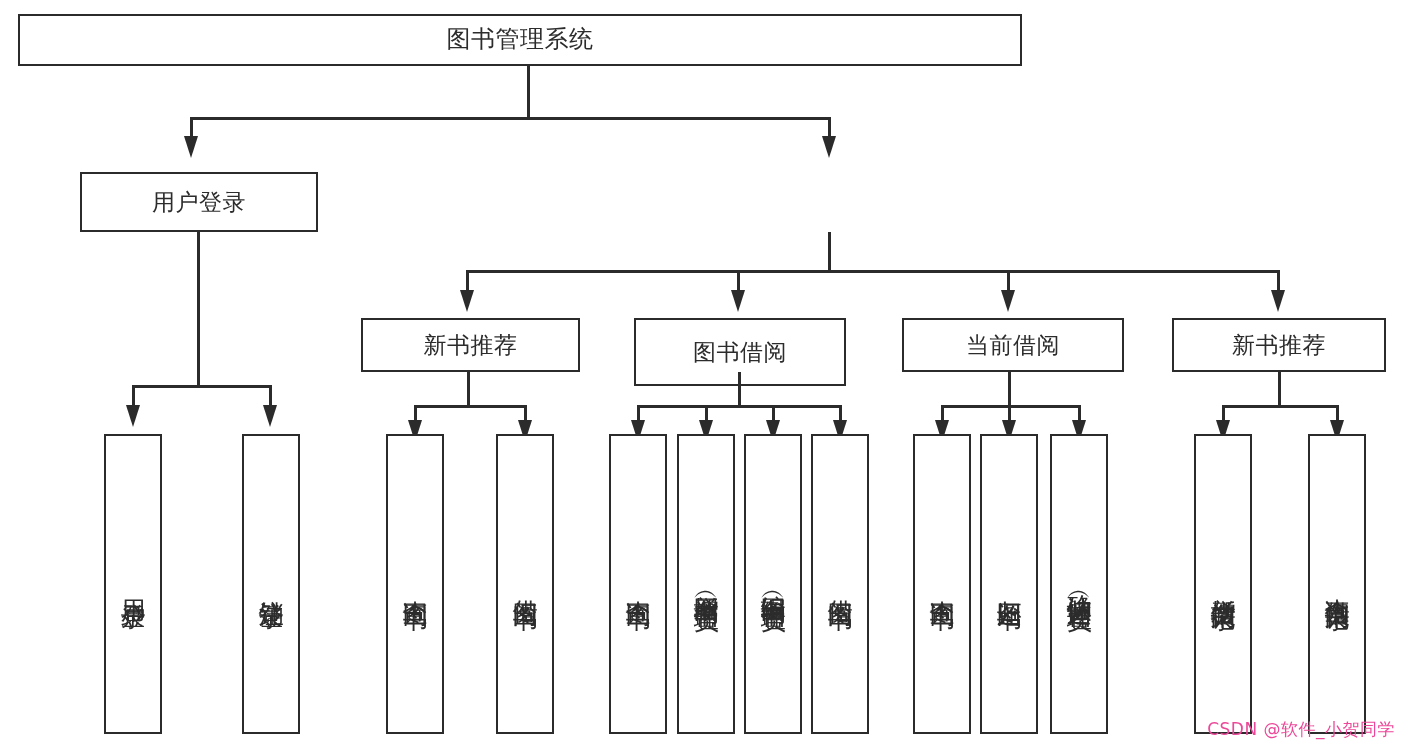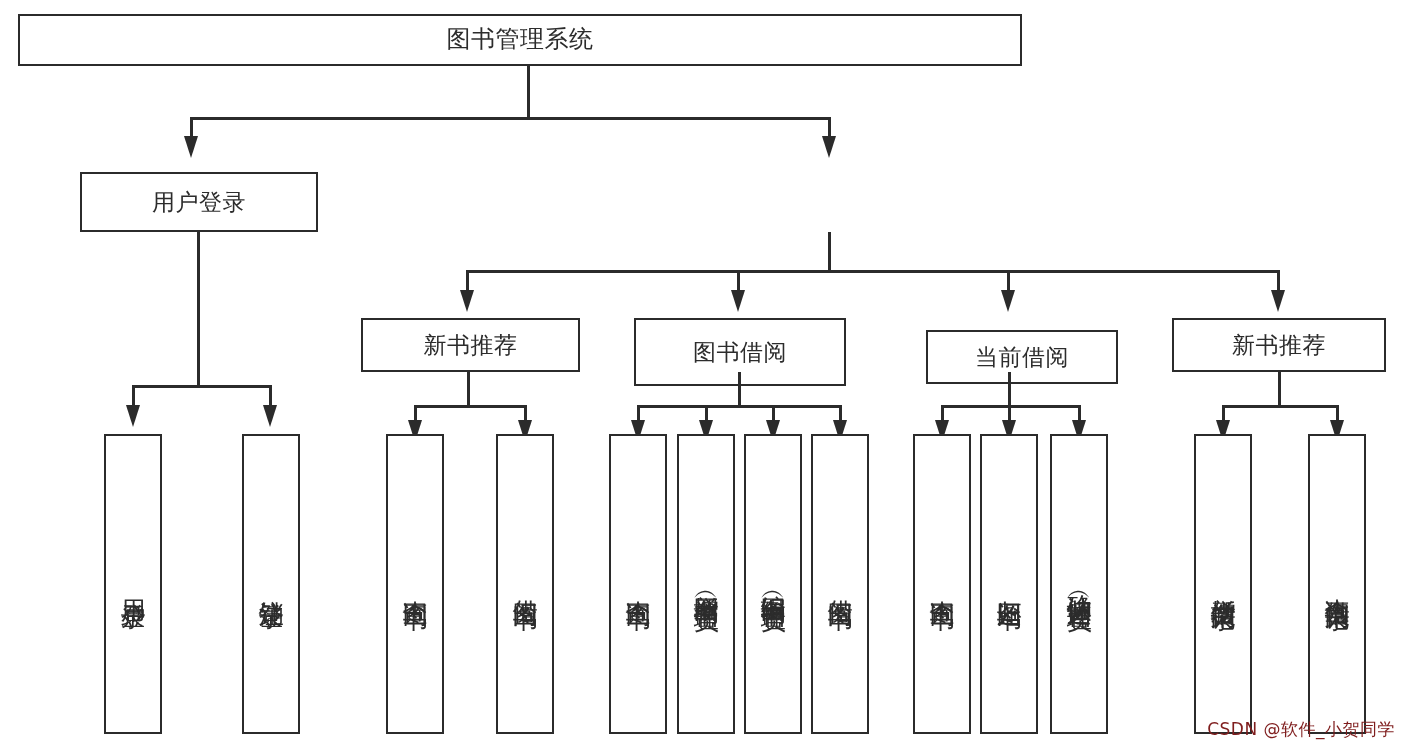--- a/index.html
+++ b/index.html
@@ -65,21 +65,21 @@
     height: 0;
     border-left: 7px solid transparent;
     border-right: 7px solid transparent;
     border-top: 22px solid #2b2b2b;
   }
   #watermark {
     position: absolute;
     right: 10px;
     bottom: 6px;
     font-size: 17px;
-    color: #7f1d1d;
+    color: #ec4899;
     font-family: "DejaVu Sans", "Liberation Sans", sans-serif;
     white-space: nowrap;
     letter-spacing: 0.5px;
   }
 </style>
 </head>
 <body>
 
 <div id="canvas">
 
@@ -115,21 +115,21 @@
   <div class="arrow" style="left:731px; top:290px;"></div>
   <div class="arrow" style="left:1001px; top:290px;"></div>
   <div class="arrow" style="left:1271px; top:290px;"></div>
 
   <div class="node horiz" style="left:361px; top:318px; width:219px; height:54px;">
     <span class="label">新书推荐</span>
   </div>
   <div class="node horiz" style="left:634px; top:318px; width:212px; height:68px;">
     <span class="label">图书借阅</span>
   </div>
-  <div class="node horiz" style="left:902px; top:330px; width:192px; height:54px;margin-left:24px;">
+  <div class="node horiz" style="left:902px; top:318px; width:222px; height:54px;">
     <span class="label">当前借阅</span>
   </div>
   <div class="node horiz" style="left:1172px; top:318px; width:214px; height:54px;">
     <span class="label">新书推荐</span>
   </div>
 
   <div class="ln v" style="left:467px; top:372px; width:3px; height:35px;"></div>
   <div class="ln h" style="left:414px; top:405px; width:113px; height:3px;"></div>
   <div class="ln v" style="left:414px; top:405px; width:3px; height:18px;"></div>
   <div class="ln v" style="left:524px; top:405px; width:3px; height:18px;"></div>

